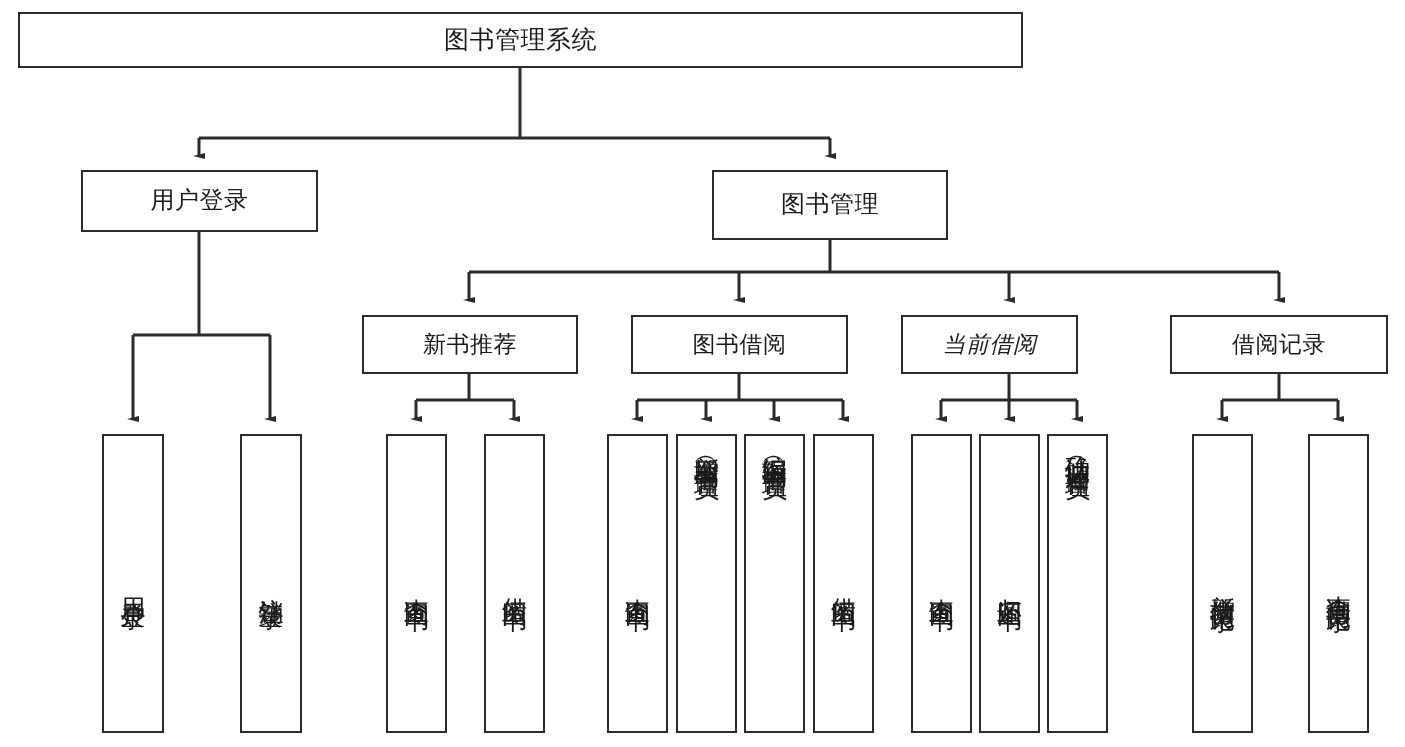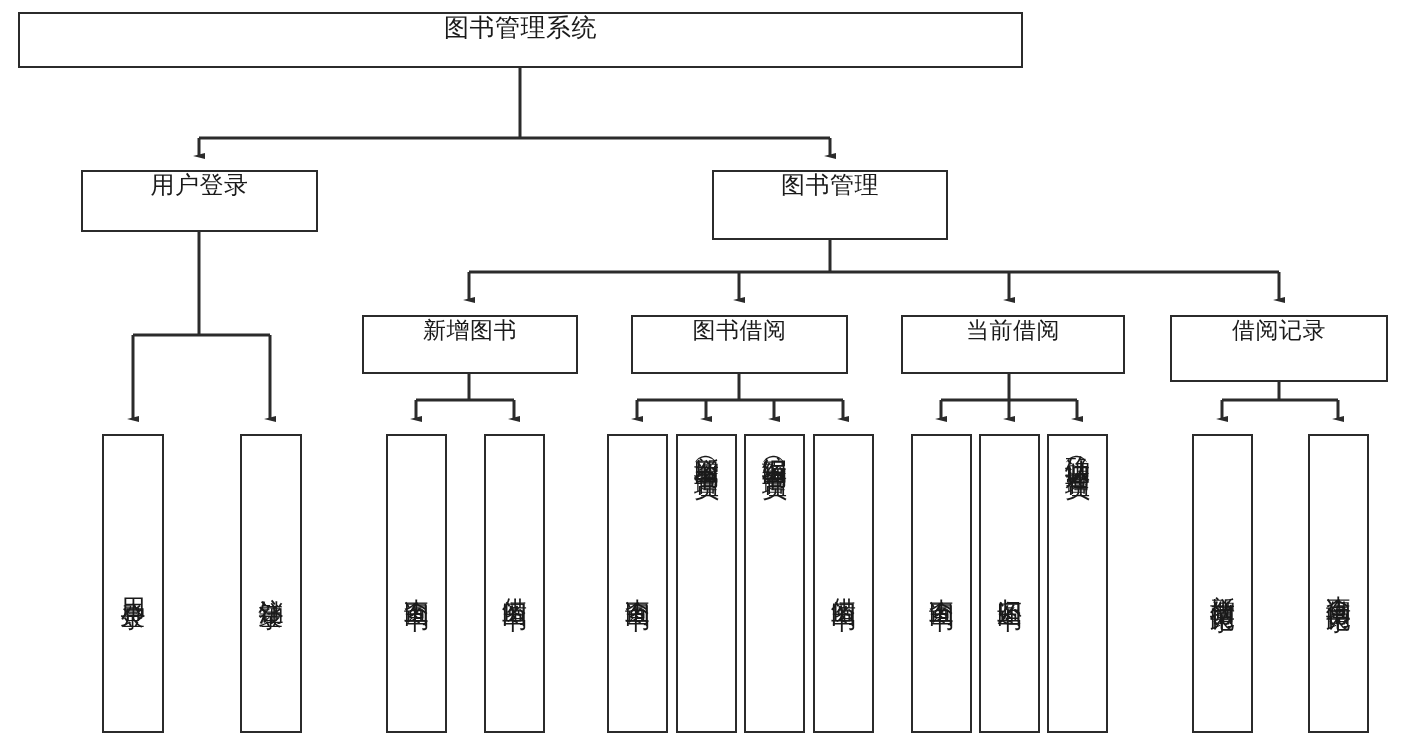--- a/index.html
+++ b/index.html
@@ -27,21 +27,21 @@
     width: 1405px;
     height: 747px;
     pointer-events: none;
   }
   .node {
     position: absolute;
     box-sizing: border-box;
     background: #ffffff;
     border: 2px solid #2b2b2b;
     display: flex;
-    align-items: flex-start;
+    align-items: center;
     justify-content: center;
     overflow: hidden;
   }
   .node-label {
     color: #1a1a1a;
     letter-spacing: 0.5px;
     white-space: nowrap;
     line-height: 1.15;
   }
   .node.root {
@@ -144,32 +144,32 @@
 
   <div class="node level2" style="left:81px; top:170px; width:237px; height:62px;">
     <span class="node-label">用户登录</span>
   </div>
 
   <div class="node level2" style="left:712px; top:170px; width:236px; height:70px;">
     <span class="node-label">图书管理</span>
   </div>
 
   <div class="node level3" style="left:362px; top:315px; width:216px; height:59px;">
-    <span class="node-label">新增图书</span>
+    <span class="node-label">新书推荐</span>
   </div>
 
   <div class="node level3" style="left:631px; top:315px; width:217px; height:59px;">
     <span class="node-label">图书借阅</span>
   </div>
 
-  <div class="node level3" style="left:901px; top:315px; width:224px; height:59px;">
+  <div class="node level3" style="left:901px; top:315px; width:177px; height:59px;font-style:italic;">
     <span class="node-label">当前借阅</span>
   </div>
 
-  <div class="node level3" style="left:1170px; top:315px; width:218px; height:67px;">
+  <div class="node level3" style="left:1170px; top:315px; width:218px; height:59px;">
     <span class="node-label">借阅记录</span>
   </div>
 
   <div class="node leaf center-text" style="left:102px; top:434px; width:62px; height:299px;">
     <span class="node-label">用户登录</span>
   </div>
 
   <div class="node leaf center-text" style="left:240px; top:434px; width:62px; height:299px;">
     <span class="node-label">注销登录</span>
   </div>

